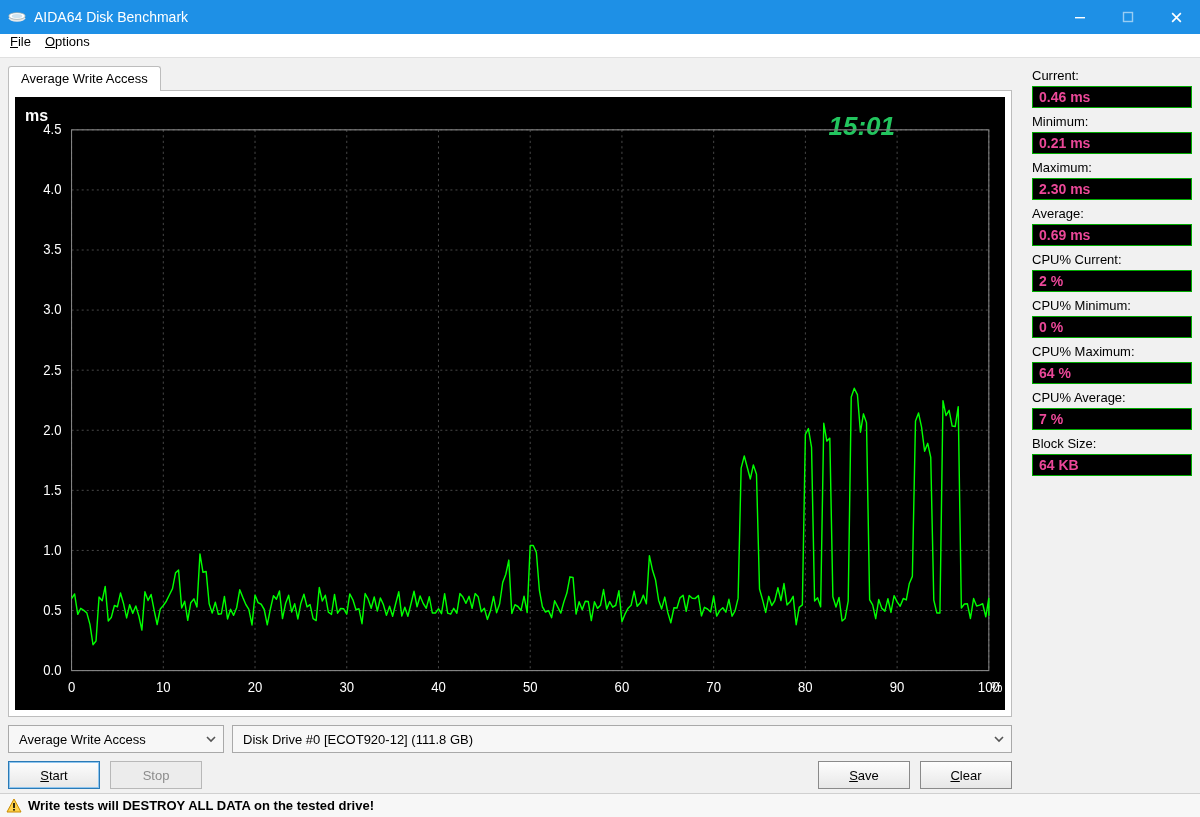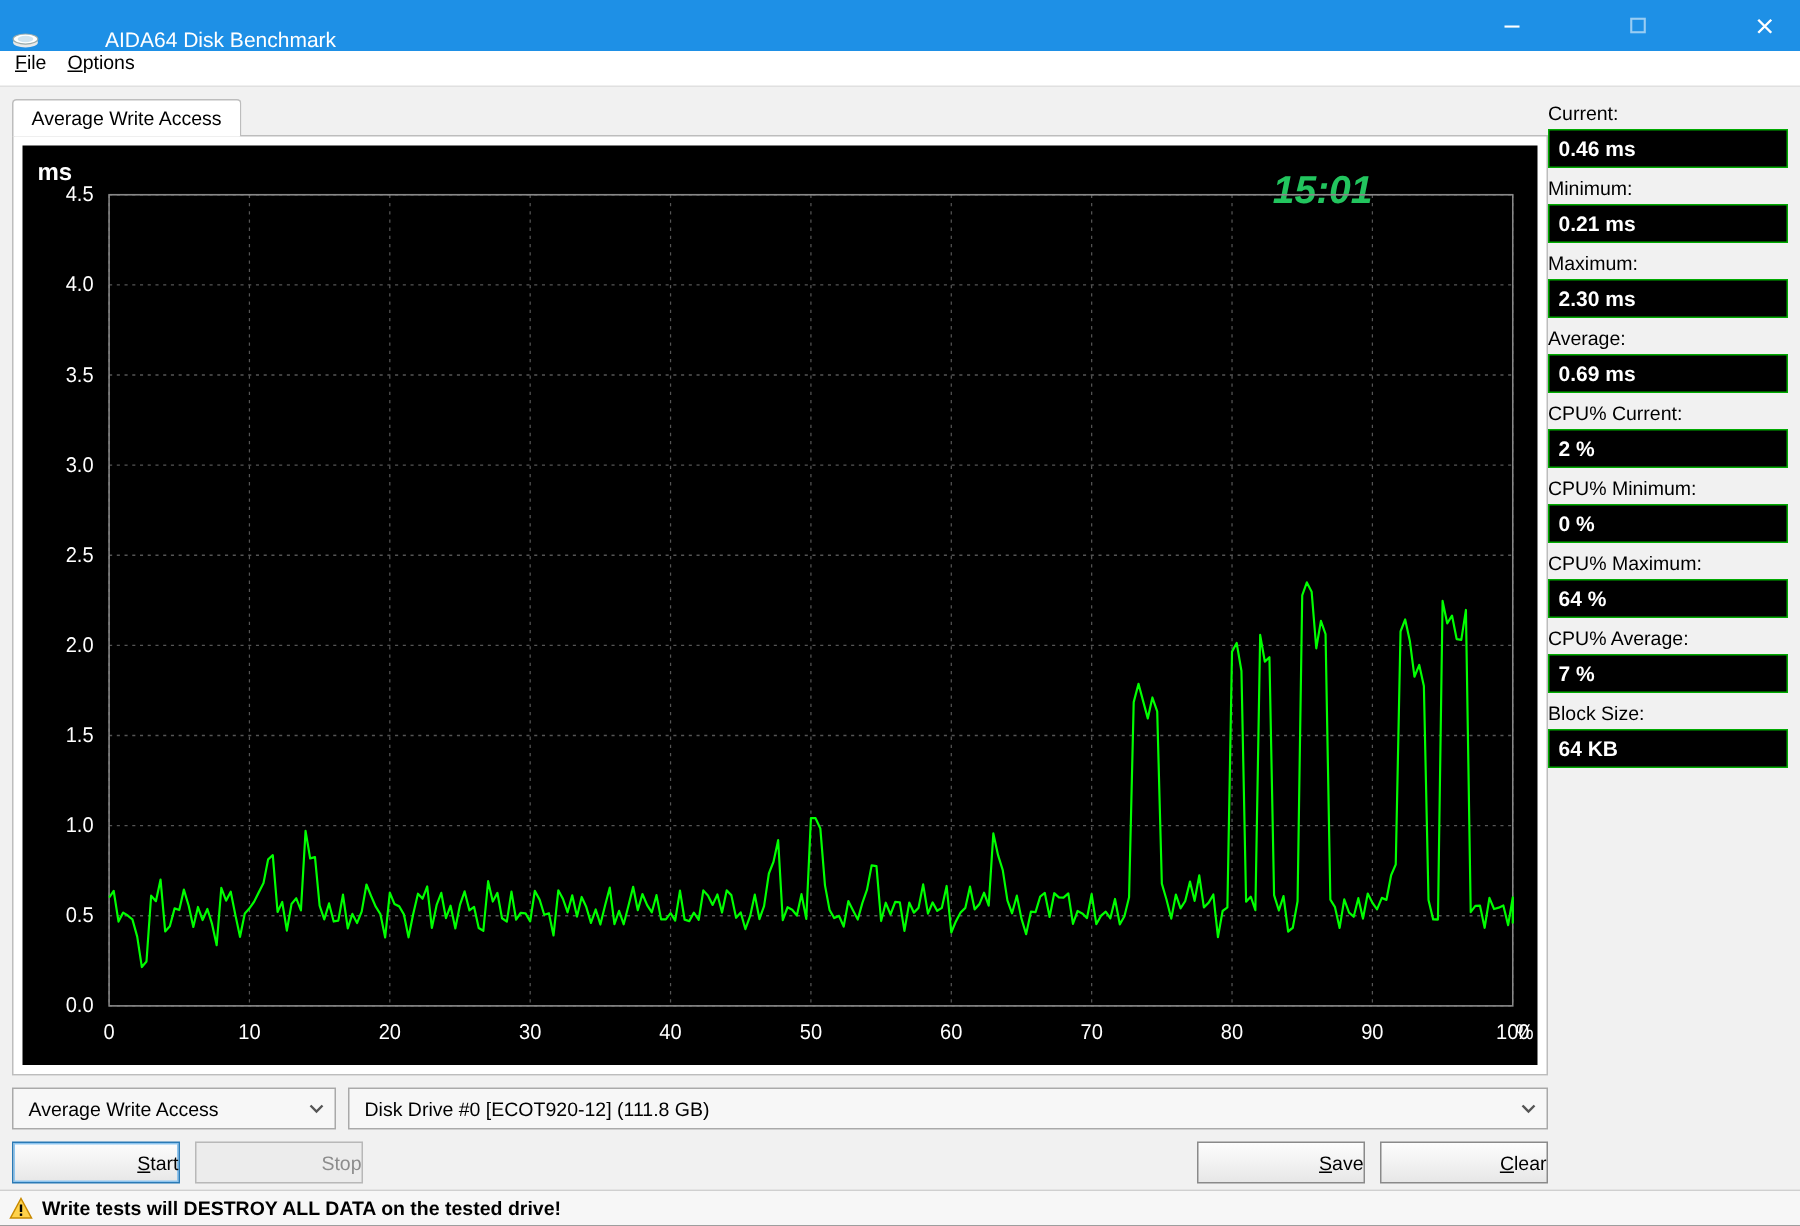--- a/index.html
+++ b/index.html
@@ -12,23 +12,22 @@
     overflow: hidden;
     display: flex;
     flex-direction: column;
   }
   
   .titlebar {
     height: 34px;
     background: #1e90e6;
     color: #fff;
     display: flex;
-    align-items: flex-end;
+    align-items: center;
     padding: 0 0 0 8px;
-    gap: 36px;
   }
   .titlebar .app-icon { width: 18px; height: 14px; margin-right: 8px; }
   .titlebar .title { font-size: 14px; flex: 0 0 auto; }
   .titlebar .spacer { flex: 1; }
   .titlebar .winbtn {
     width: 48px; height: 34px;
     display: flex; align-items: center; justify-content: center;
     color: #fff;
   }
   .titlebar .winbtn.dim { opacity: .55; }
@@ -45,21 +44,21 @@
   .menubar .menuitem { cursor: default; }
   .menubar .menuitem .ul { text-decoration: underline; }
   
   .mainarea {
     flex: 1;
     display: flex;
     flex-direction: column;
     padding: 6px 8px 4px 8px;
     background: #f1f1f1;
   }
-  .row-top { flex: 1; display: flex; gap: 0; min-height: 0; }
+  .row-top { flex: 1; display: flex; gap: 20px; min-height: 0; }
   .left-col { flex: 1; display: flex; flex-direction: column; min-width: 0; }
   .right-col { width: 160px; display: flex; flex-direction: column; gap: 6px; padding-top: 4px; }
   
   .tabstrip { height: 26px; display: flex; align-items: flex-end; }
   .tab {
     background: #fff;
     border: 1px solid #bdbdbd;
     border-bottom: none;
     padding: 4px 12px 5px 12px;
     border-radius: 3px 3px 0 0;
@@ -107,42 +106,42 @@
   }
   .select.test { width: 216px; justify-content: space-between; }
   .select.drive { flex: 1; justify-content: space-between; }
   .chev { width: 12px; height: 12px; }
   .buttons-row {
     margin-top: 8px;
     display: flex;
     gap: 10px;
   }
   .btn {
-    width: 112px; height: 28px;
+    width: 92px; height: 28px;
     border: 1px solid #8a8a8a;
     background: linear-gradient(#fdfdfd,#e7e7e7);
-    display: flex; align-items: center; justify-content: flex-end;
+    display: flex; align-items: center; justify-content: center;
     font-size: 13px;
   }
   .btn.primary { border-color: #2a7ab6; box-shadow: inset 0 0 0 1px #8ec5ef; }
   .btn.disabled { color: #8c8c8c; background: #ececec; border-color: #b8b8b8; }
   .btn .ul { text-decoration: underline; }
   .buttons-row .gap { flex: 1; }
   
   .stat-block { display: flex; flex-direction: column; gap: 3px; }
   .stat-label { font-size: 13px; color: #000; }
   .stat-value {
     height: 22px;
     background: #000;
     border: 1px solid #00aa00;
-    color: #ffffff;
+    color: #ec4899;
     font-weight: 700;
     font-size: 14px;
     display: flex; align-items: center;
-    padding: 12px 6px;
+    padding: 0 6px;
     font-family: Arial, sans-serif;
   }
   
   .statusbar {
     height: 24px;
     border-top: 1px solid #d0d0d0;
     background: #f7f7f7;
     display: flex;
     align-items: center;
     padding: 0 6px;

